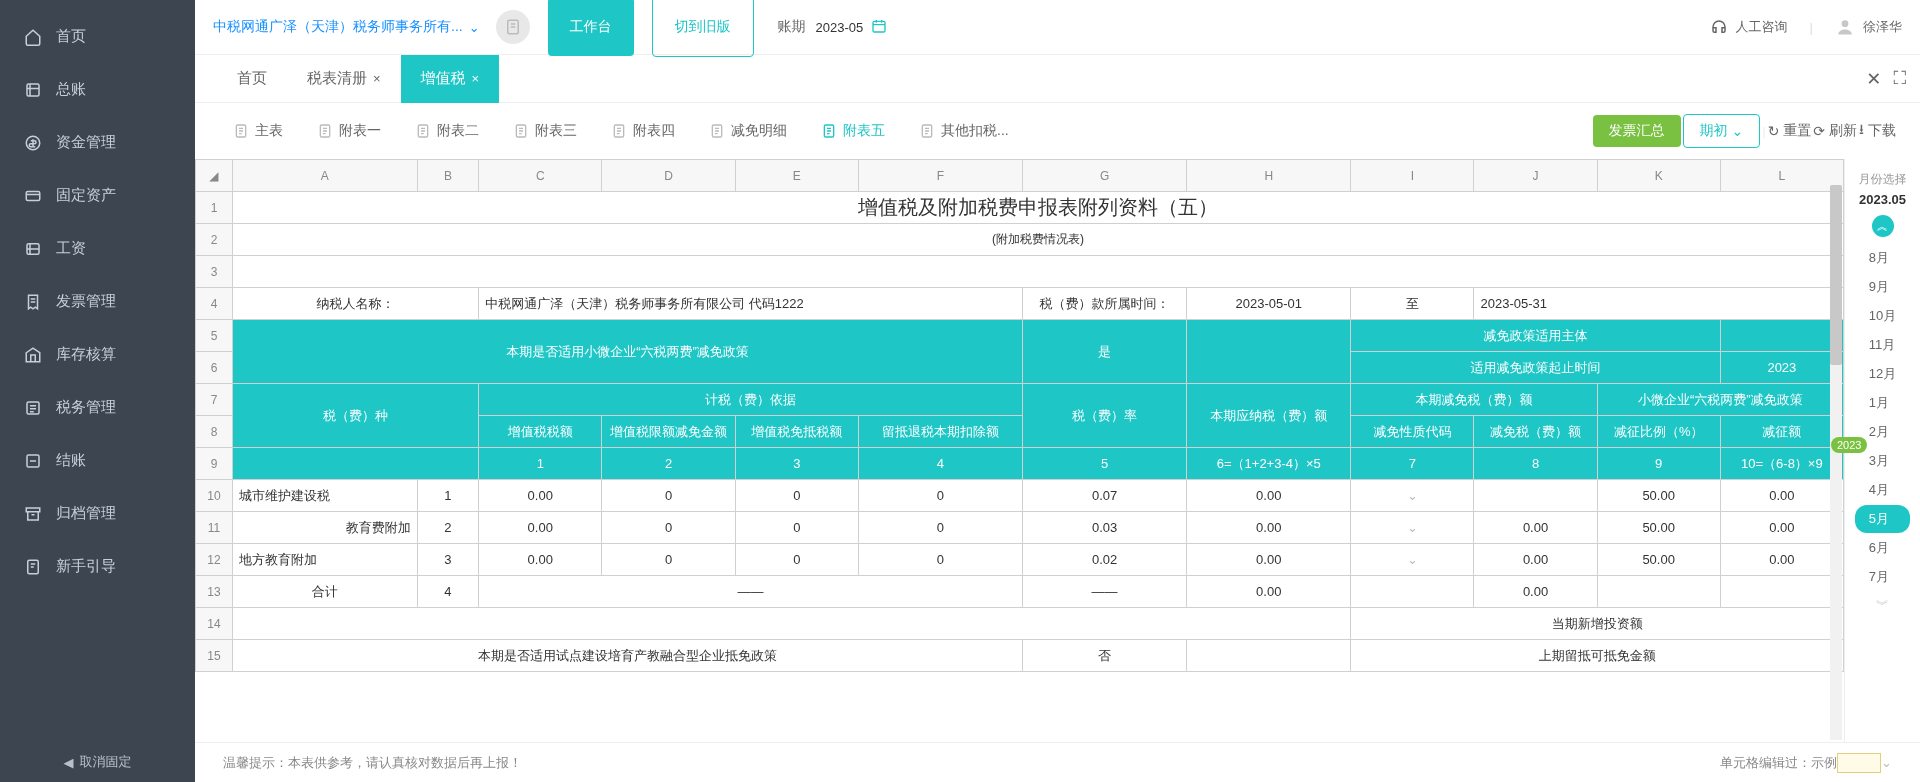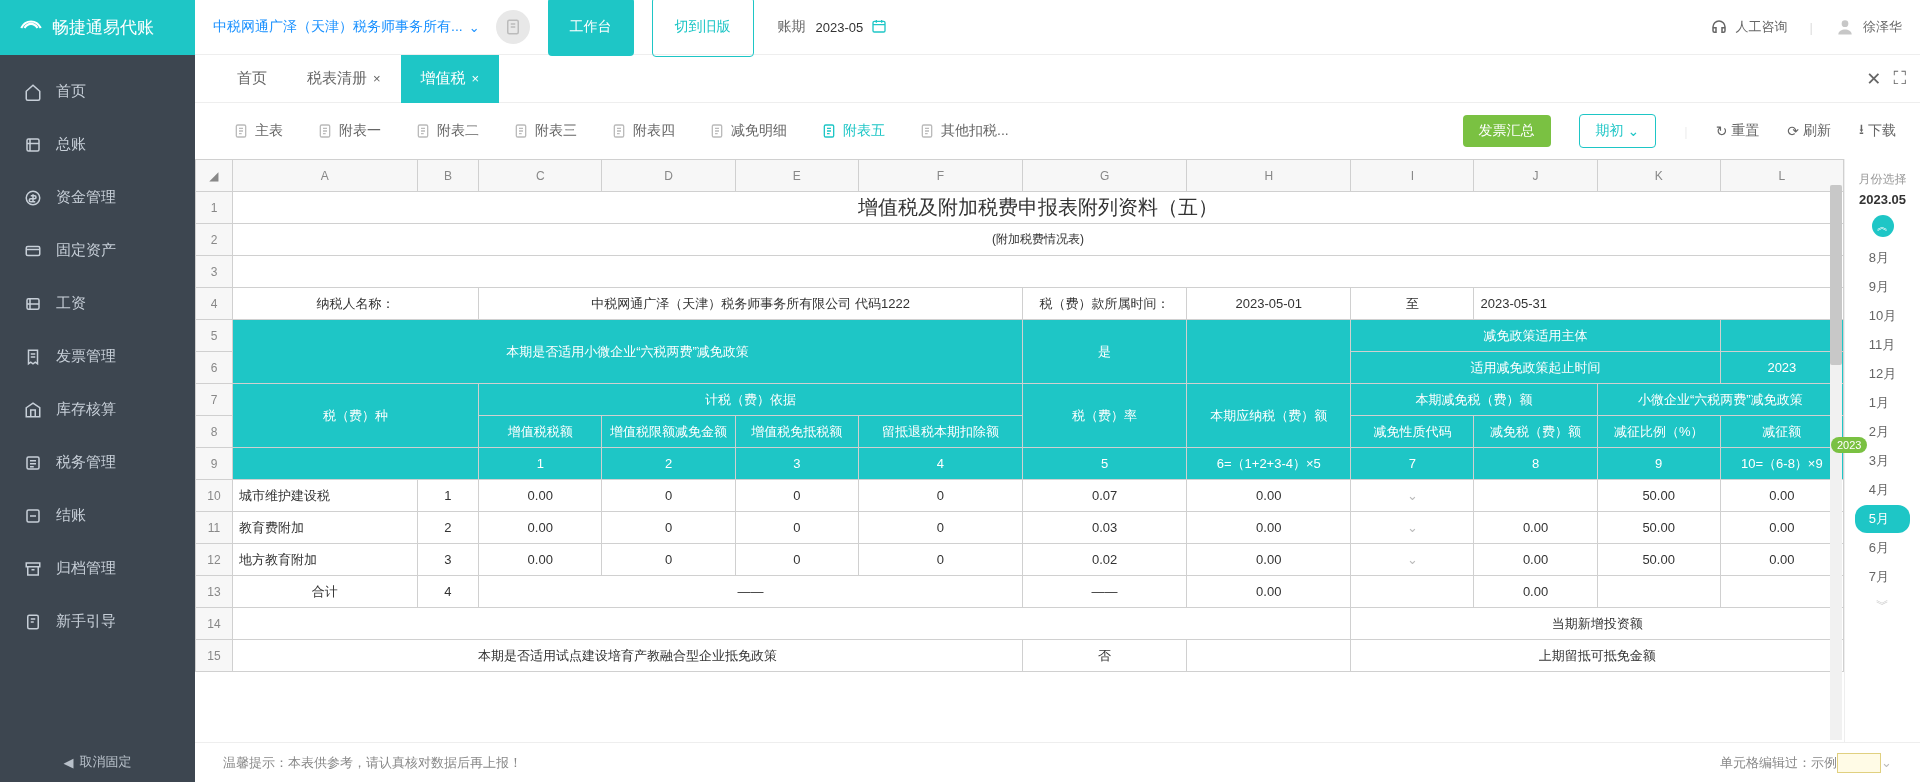--- a/index.html
+++ b/index.html
@@ -29,21 +29,21 @@
 .tab{padding:0 20px;height:48px;display:flex;align-items:center;cursor:pointer;font-size:15px;color:#666}
 .tab.active{background:#1ec6c6;color:#fff}
 .tab .x{margin-left:6px;font-size:13px}
 .tabclose{position:absolute;right:14px;display:flex;gap:12px;color:#666}
 .tabclose span{cursor:pointer;font-size:18px}
 .subtoolbar{height:56px;display:flex;align-items:center;padding:0 24px;gap:0}
 .subtab{display:flex;align-items:center;gap:6px;padding:8px 14px;cursor:pointer;color:#666;font-size:14px;border-radius:3px;margin-right:6px}
 .subtab svg{color:#bbb}
 .subtab.active{color:#1ec6c6}
 .subtab.active svg{color:#1ec6c6}
-.toolbar-right{margin-left:auto;display:flex;align-items:center;gap:28px}
+.toolbar-right{margin-left:auto;display:flex;align-items:center;gap:2px}
 .pill{padding:7px 16px;border-radius:4px;cursor:pointer;font-size:14px;display:inline-flex;align-items:center;gap:4px}
 .pill-green{background:#7ac142;color:#fff}
 .pill-teal{border:1px solid #1ec6c6;color:#1ec6c6}
 .toolbtn{color:#666;cursor:pointer;font-size:14px;display:inline-flex;align-items:center;gap:4px}
 .sheet-wrap{flex:1;display:flex;min-height:0}
 .sheet{flex:1;overflow:auto;position:relative}
 table.sp{border-collapse:collapse;width:100%;font-size:13px}
 table.sp th,table.sp td{border:1px solid #d0d0d0;text-align:center;height:32px;padding:0 6px;white-space:nowrap}
 .colhead th{background:#f7f7f7;color:#888;font-weight:400;font-size:12px;height:24px}
 .rowhead{background:#f7f7f7;color:#888;font-size:12px;width:36px}
@@ -64,26 +64,20 @@
 .mp-badge{position:absolute;left:-14px;top:278px;background:#7ac142;color:#fff;font-size:11px;padding:2px 6px;border-radius:9px}
 .mp-down{color:#ccc;margin-top:4px;cursor:pointer}
 .scrollbar{position:absolute;right:2px;top:26px;bottom:2px;width:12px;background:#f1f1f1}
 .scrollthumb{width:100%;height:180px;background:#c8c8c8;border-radius:2px}
 </style>
 </head>
 <body>
 
 <div class="app">
  <div class="sidebar">
-  <div class="brand">
-   <svg width="26" height="26" viewBox="0 0 24 24" fill="none" stroke="#fff" stroke-width="2">
-          <path d="M3 12c4-8 14-8 18 0M6 12c3-5 9-5 12 0"></path>
-        </svg>
-   <span>畅捷通易代账</span>
-  </div>
   <div class="nav" id="nav">
         <div class="nav-item">
           <svg viewBox="0 0 24 24" fill="none" stroke="currentColor" stroke-width="2">
             <path d="M3 11l9-8 9 8v10a2 2 0 01-2 2H5a2 2 0 01-2-2z"></path>
           </svg>
           <span>首页</span>
         </div>
         <div class="nav-item">
           <svg viewBox="0 0 24 24" fill="none" stroke="currentColor" stroke-width="2">
             <rect x="4" y="4" width="16" height="16" rx="2"></rect>
@@ -340,21 +334,21 @@
                 <td class="rowhead">2</td>
                 <td colspan="12" class="title2">(附加税费情况表)</td>
               </tr>
               <tr>
                 <td class="rowhead">3</td>
                 <td colspan="12"></td>
               </tr>
               <tr>
                 <td class="rowhead">4</td>
                 <td colspan="2" style="text-align:center">纳税人名称：</td>
-                <td colspan="4" style="text-align:center">中税网通广泽（天津）税务师事务所有限公司 代码1222</td>
+                <td colspan="4" style="text-align:left">中税网通广泽（天津）税务师事务所有限公司 代码1222</td>
                 <td>税（费）款所属时间：</td>
                 <td>2023-05-01</td>
                 <td>至</td>
                 <td colspan="3" style="text-align:left">2023-05-31</td>
               </tr>
               <tr>
                 <td class="rowhead">5</td>
                 <td class="tealh" colspan="6" rowspan="2">本期是否适用小微企业“六税两费”减免政策</td>
                 <td class="tealh" rowspan="2">是</td>
                 <td class="tealh" rowspan="2"></td>
@@ -410,21 +404,21 @@
                 <td>0</td>
                 <td>0.07</td>
                 <td>0.00</td>
                 <td><span class="sel">⌄</span></td>
                 <td></td>
                 <td>50.00</td>
                 <td>0.00</td>
               </tr>
               <tr>
                 <td class="rowhead">11</td>
-                <td style="text-align:left">教育费附加</td>
+                <td style="text-align:right">教育费附加</td>
                 <td>2</td>
                 <td>0.00</td>
                 <td>0</td>
                 <td>0</td>
                 <td>0</td>
                 <td>0.03</td>
                 <td>0.00</td>
                 <td><span class="sel">⌄</span></td>
                 <td>0.00</td>
                 <td>50.00</td>

